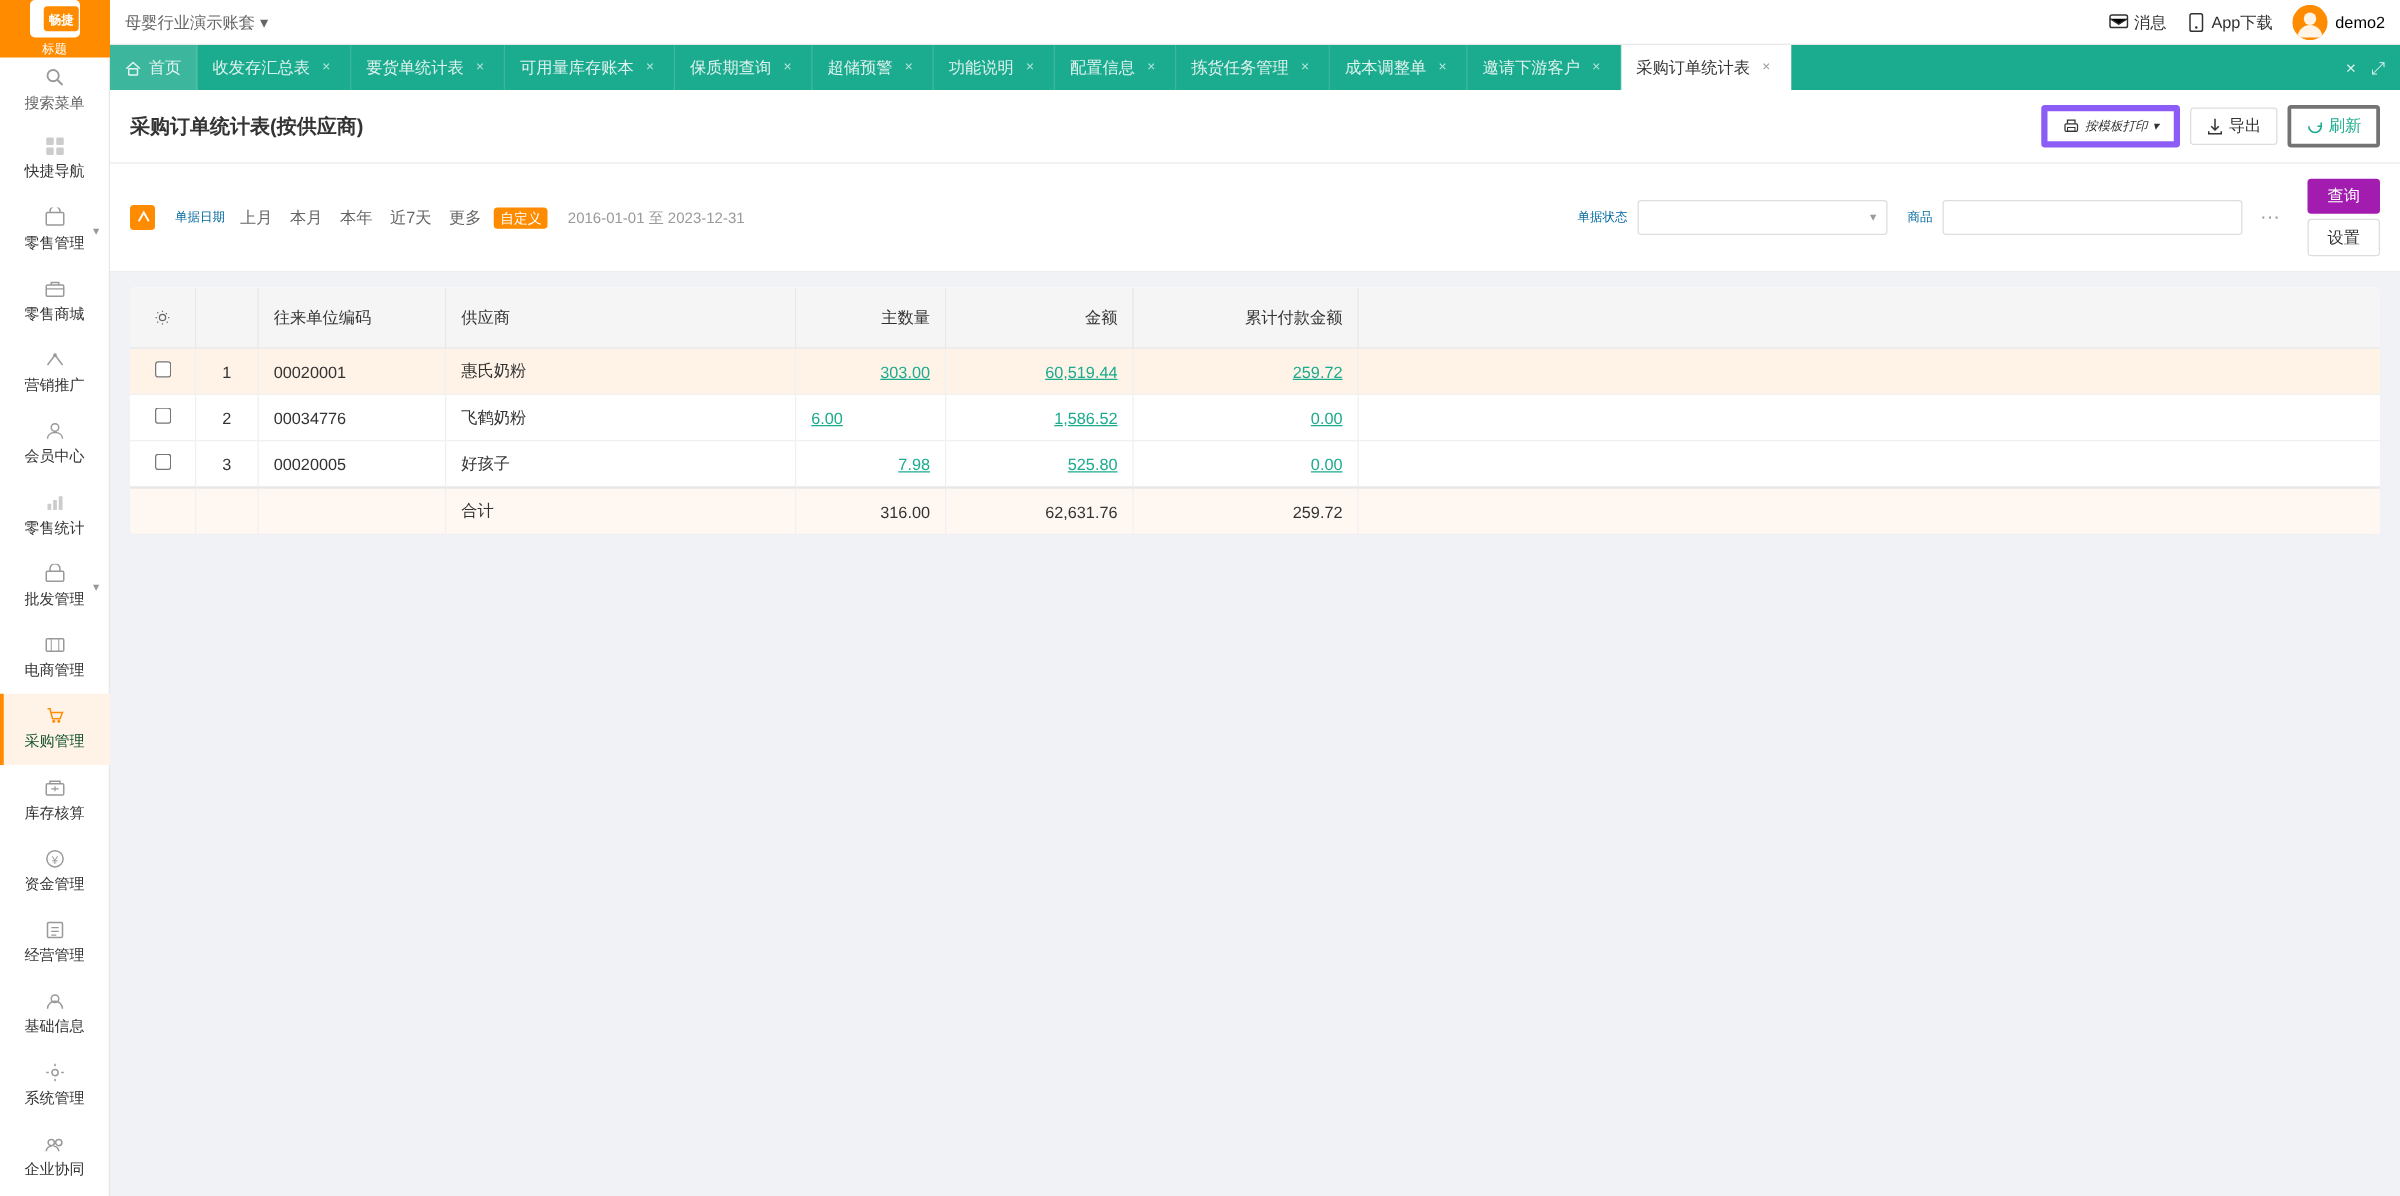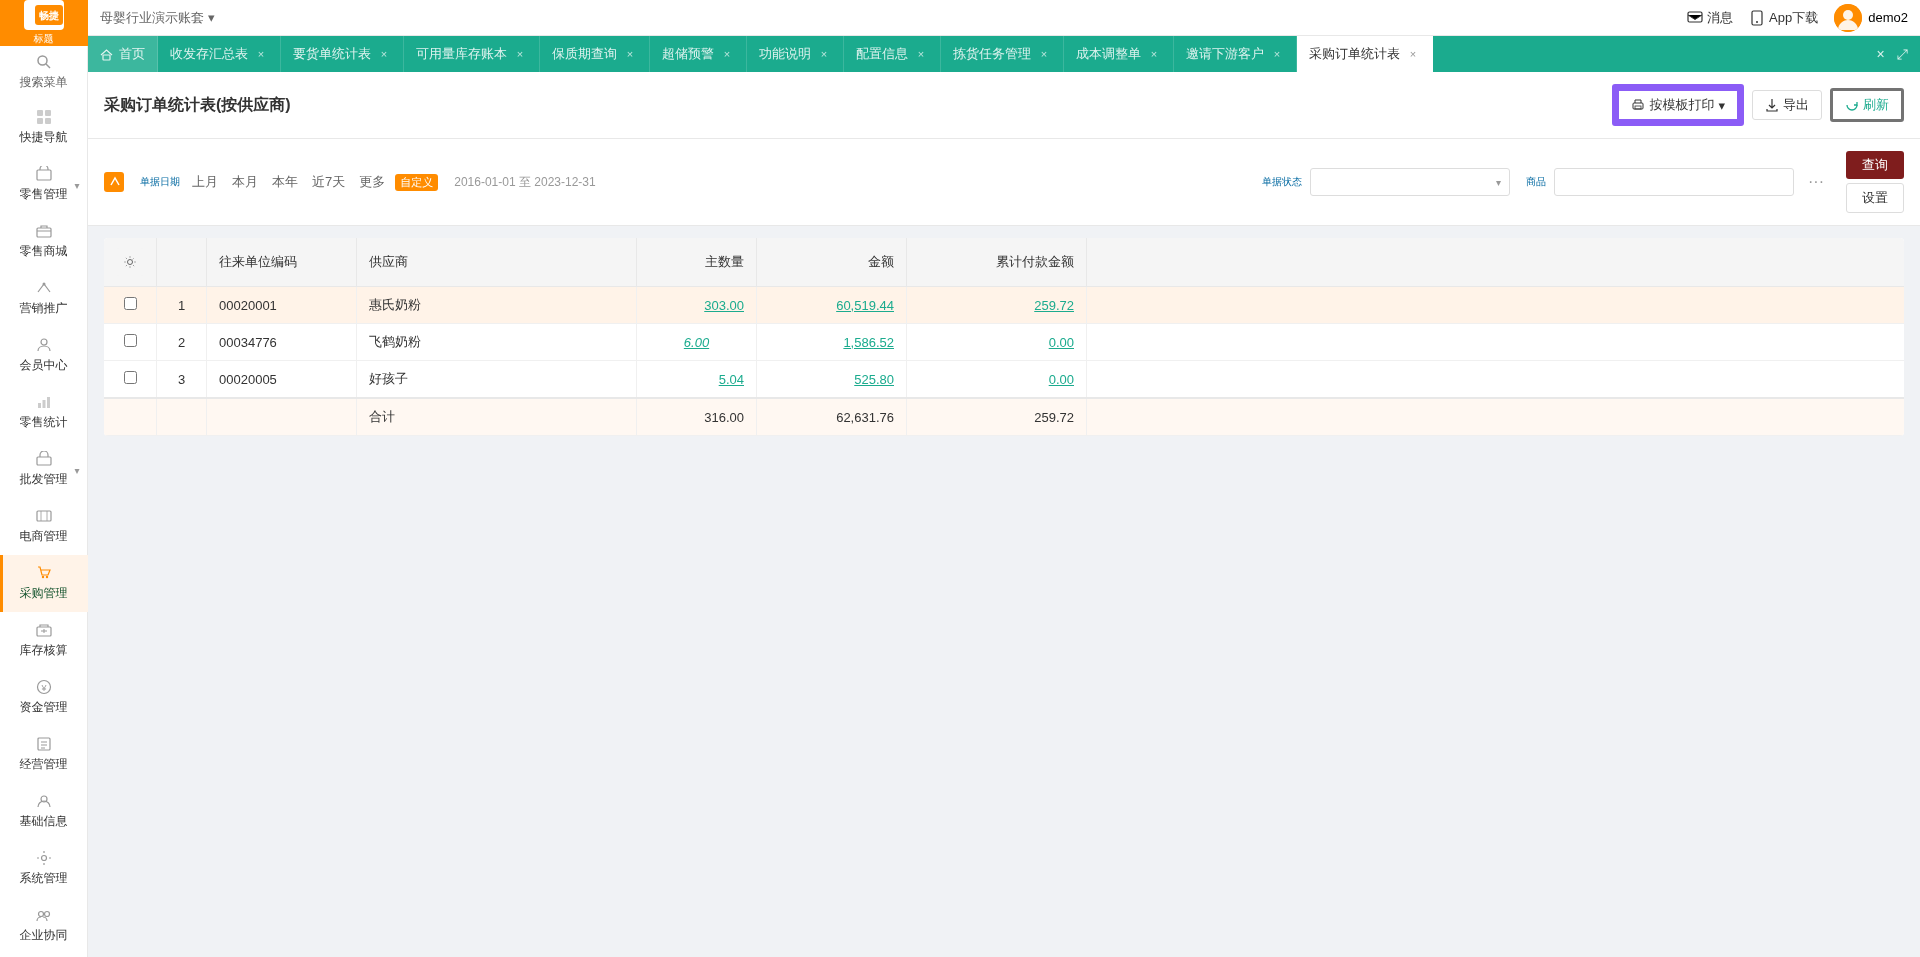--- a/index.html
+++ b/index.html
@@ -43,36 +43,36 @@
     .tabs-actions { margin-left: auto; display: flex; align-items: center; gap: 4px; padding: 0 8px; }
     .tabs-action-btn { color: rgba(255,255,255,0.85); cursor: pointer; padding: 4px; font-size: 14px; }
 
     
     .page-content { flex: 1; background: #f0f2f5; overflow: hidden; display: flex; flex-direction: column; }
 
     
     .page-header { background: #fff; padding: 12px 16px; display: flex; align-items: center; justify-content: space-between; border-bottom: 1px solid #e8e8e8; }
     .page-title { font-size: 16px; font-weight: 600; color: #333; }
     .page-header-actions { display: flex; align-items: center; gap: 8px; }
-    .btn-print { display: flex; align-items: center; gap: 4px; padding: 5px 12px; border: 7px solid #8b5cf6; border-radius: 3px; background: #fff; cursor: pointer; font-size: 13px; color: #333; }
+    .btn-print { display: flex; align-items: center; gap: 4px; padding: 5px 12px; border: 5px solid #8b5cf6; border-radius: 3px; background: #fff; cursor: pointer; font-size: 10px; color: #333; font-style: italic; }
     .btn-export { display: flex; align-items: center; gap: 4px; padding: 5px 12px; border: 1px solid #ddd; border-radius: 3px; background: #fff; cursor: pointer; font-size: 13px; color: #333; }
     .btn-refresh { display: flex; align-items: center; gap: 4px; padding: 5px 12px; border: 3px solid #737373; border-radius: 3px; background: #fff; cursor: pointer; font-size: 13px; color: #1bab8e; }
 
     
     .filter-area { background: #fff; padding: 12px 16px; border-bottom: 1px solid #e8e8e8; }
     .filter-row { display: flex; align-items: center; gap: 16px; }
     .filter-item { display: flex; align-items: center; gap: 8px; }
     .filter-label { font-size: 10px; color: #0369a1; white-space: nowrap; }
     .filter-toggle-btn { width: 20px; height: 20px; background: #ff8c00; border-radius: 3px; display: flex; align-items: center; justify-content: center; cursor: pointer; color: #fff; font-size: 12px; flex-shrink: 0; }
     .date-shortcuts { display: flex; align-items: center; gap: 6px; }
     .date-shortcut { font-size: 13px; color: #666; cursor: pointer; padding: 2px 4px; }
     .date-custom-badge { background: #ff8c00; color: #fff; font-size: 11px; padding: 1px 5px; border-radius: 3px; cursor: pointer; }
     .filter-select { min-width: 200px; height: 28px; border: 1px solid #ddd; border-radius: 3px; padding: 0 8px; font-size: 13px; color: #333; display: flex; align-items: center; justify-content: space-between; cursor: pointer; background: #fff; }
     .filter-input { min-width: 200px; height: 28px; border: 1px solid #ddd; border-radius: 3px; padding: 0 8px; font-size: 13px; color: #333; display: flex; align-items: center; background: #fff; }
-    .btn-query { background: #7f1d1d; color: #fff; border: none; border-radius: 3px; padding: 5px 16px; font-size: 13px; cursor: pointer; }
+    .btn-query { background: #a21caf; color: #fff; border: none; border-radius: 3px; padding: 5px 16px; font-size: 13px; cursor: pointer; }
     .btn-settings { background: #fff; color: #333; border: 1px solid #ddd; border-radius: 3px; padding: 5px 12px; font-size: 13px; cursor: pointer; }
     .filter-right-actions { margin-left: auto; display: flex; flex-direction: column; gap: 4px; }
 
     
     .table-container { flex: 1; padding: 12px 16px; background: #f0f2f5; overflow: hidden; }
     .data-table { width: 100%; border-collapse: collapse; background: #fff; border-radius: 4px; overflow: hidden; }
     .data-table thead tr { background: #f5f5f5; }
     .data-table th { padding: 10px 12px; text-align: left; font-size: 13px; color: #333; font-weight: 500; border-bottom: 1px solid #e8e8e8; border-right: 1px solid #e8e8e8; white-space: nowrap; }
     .data-table th:last-child { border-right: none; }
     .data-table td { padding: 9px 12px; font-size: 13px; color: #333; border-bottom: 1px solid #f0f0f0; border-right: 1px solid #f0f0f0; }
@@ -473,33 +473,33 @@
       <td class="col-paid" style="text-align:right;"><span class="link-text">259.72</span></td>
       <td></td>
     </tr>
             <tr>
       <td class="col-check">
         <input type="checkbox" style="accent-color: rgb(255, 140, 0);">
       </td>
       <td class="col-num row-num">2</td>
       <td class="col-code">00034776</td>
       <td class="col-supplier">飞鹤奶粉</td>
-      <td class="col-qty" style="text-align:center;font-style:italic;"><span class="link-text">6.00</span></td>
+      <td class="col-qty" style="text-align:left;"><span class="link-text">6.00</span></td>
       <td class="col-amount" style="text-align:right;"><span class="link-text">1,586.52</span></td>
       <td class="col-paid" style="text-align:right;"><span class="link-text">0.00</span></td>
       <td></td>
     </tr>
             <tr>
       <td class="col-check">
         <input type="checkbox" style="accent-color: rgb(255, 140, 0);">
       </td>
       <td class="col-num row-num">3</td>
       <td class="col-code">00020005</td>
       <td class="col-supplier">好孩子</td>
-      <td class="col-qty" style="text-align:right;"><span class="link-text">5.04</span></td>
+      <td class="col-qty" style="text-align:right;"><span class="link-text">7.98</span></td>
       <td class="col-amount" style="text-align:right;"><span class="link-text">525.80</span></td>
       <td class="col-paid" style="text-align:right;"><span class="link-text">0.00</span></td>
       <td></td>
     </tr>
           </tbody>
         <tfoot>
           <tr>
             <td class="col-check"></td>
             <td class="col-num"></td>
             <td class="col-code"></td>

